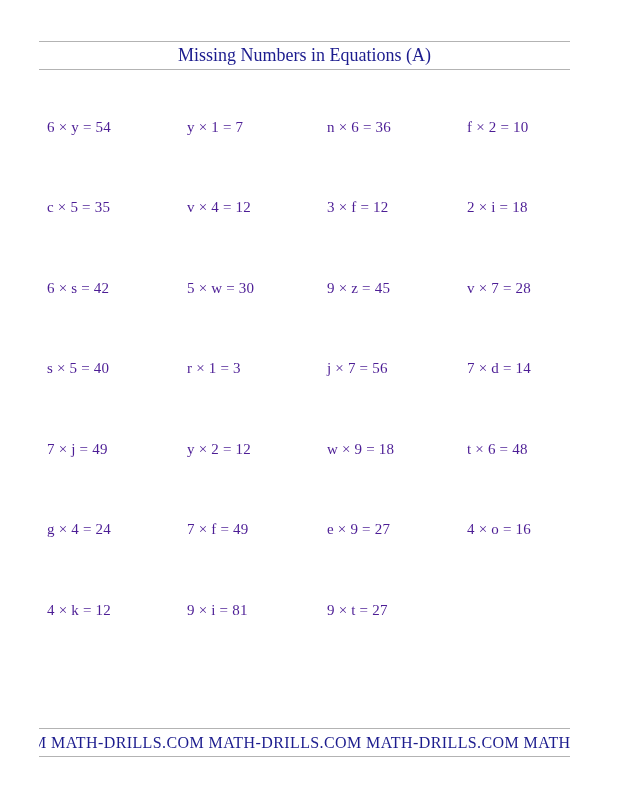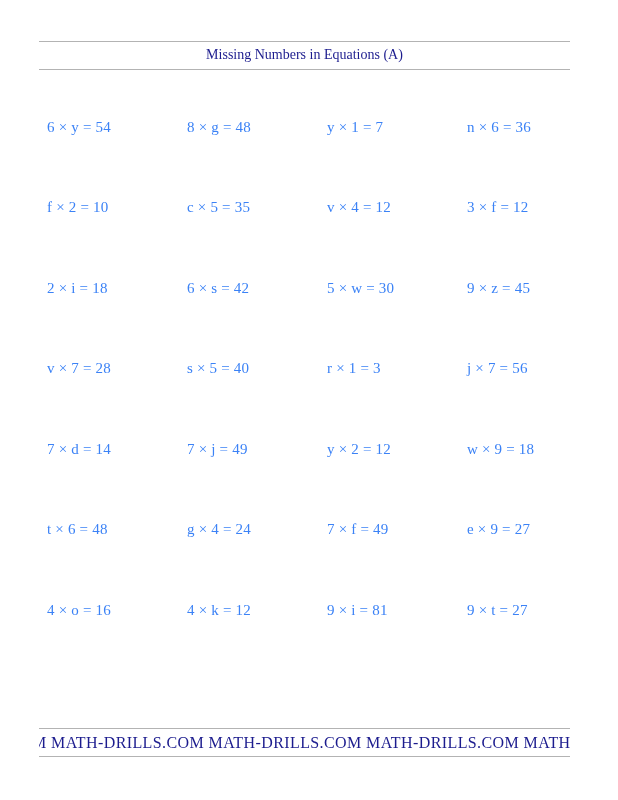--- a/index.html
+++ b/index.html
@@ -20,37 +20,37 @@
     position: absolute;
     left: 39px;
     top: 41px;
     width: 531px;
     border-top: 1px solid #b3b3b3;
     border-bottom: 1px solid #b3b3b3;
     text-align: center;
     padding: 3px 0 4px 0;
   }
   .title-text {
-    font-size: 14px;
+    font-size: 18px;
     line-height: 20px;
     color: #1c1c8e;
   }
   
   .equations-grid {
     position: absolute;
     top: 78px;
     left: 47px;
     display: grid;
     grid-template-columns: 140px 140px 140px auto;
     grid-auto-rows: 80.5px;
     align-items: center;
   }
   .eq {
     font-size: 15px;
-    color: #3b82f6;
+    color: #4c1d95;
     white-space: nowrap;
     letter-spacing: 0.2px;
     margin-top: 18px;
   }
   
   .footer-band {
     position: absolute;
     left: 39px;
     top: 728px;
     width: 531px;
@@ -73,21 +73,20 @@
 <body>
 
 <div class="sheet">
 
   <div class="title-band">
     <span class="title-text">Missing Numbers in Equations (A)</span>
   </div>
 
   <div class="equations-grid">
       <div class="eq">6 × y = 54</div>
-      <div class="eq">8 × g = 48</div>
       <div class="eq">y × 1 = 7</div>
       <div class="eq">n × 6 = 36</div>
       <div class="eq">f × 2 = 10</div>
       <div class="eq">c × 5 = 35</div>
       <div class="eq">v × 4 = 12</div>
       <div class="eq">3 × f = 12</div>
       <div class="eq">2 × i = 18</div>
       <div class="eq">6 × s = 42</div>
       <div class="eq">5 × w = 30</div>
       <div class="eq">9 × z = 45</div>

